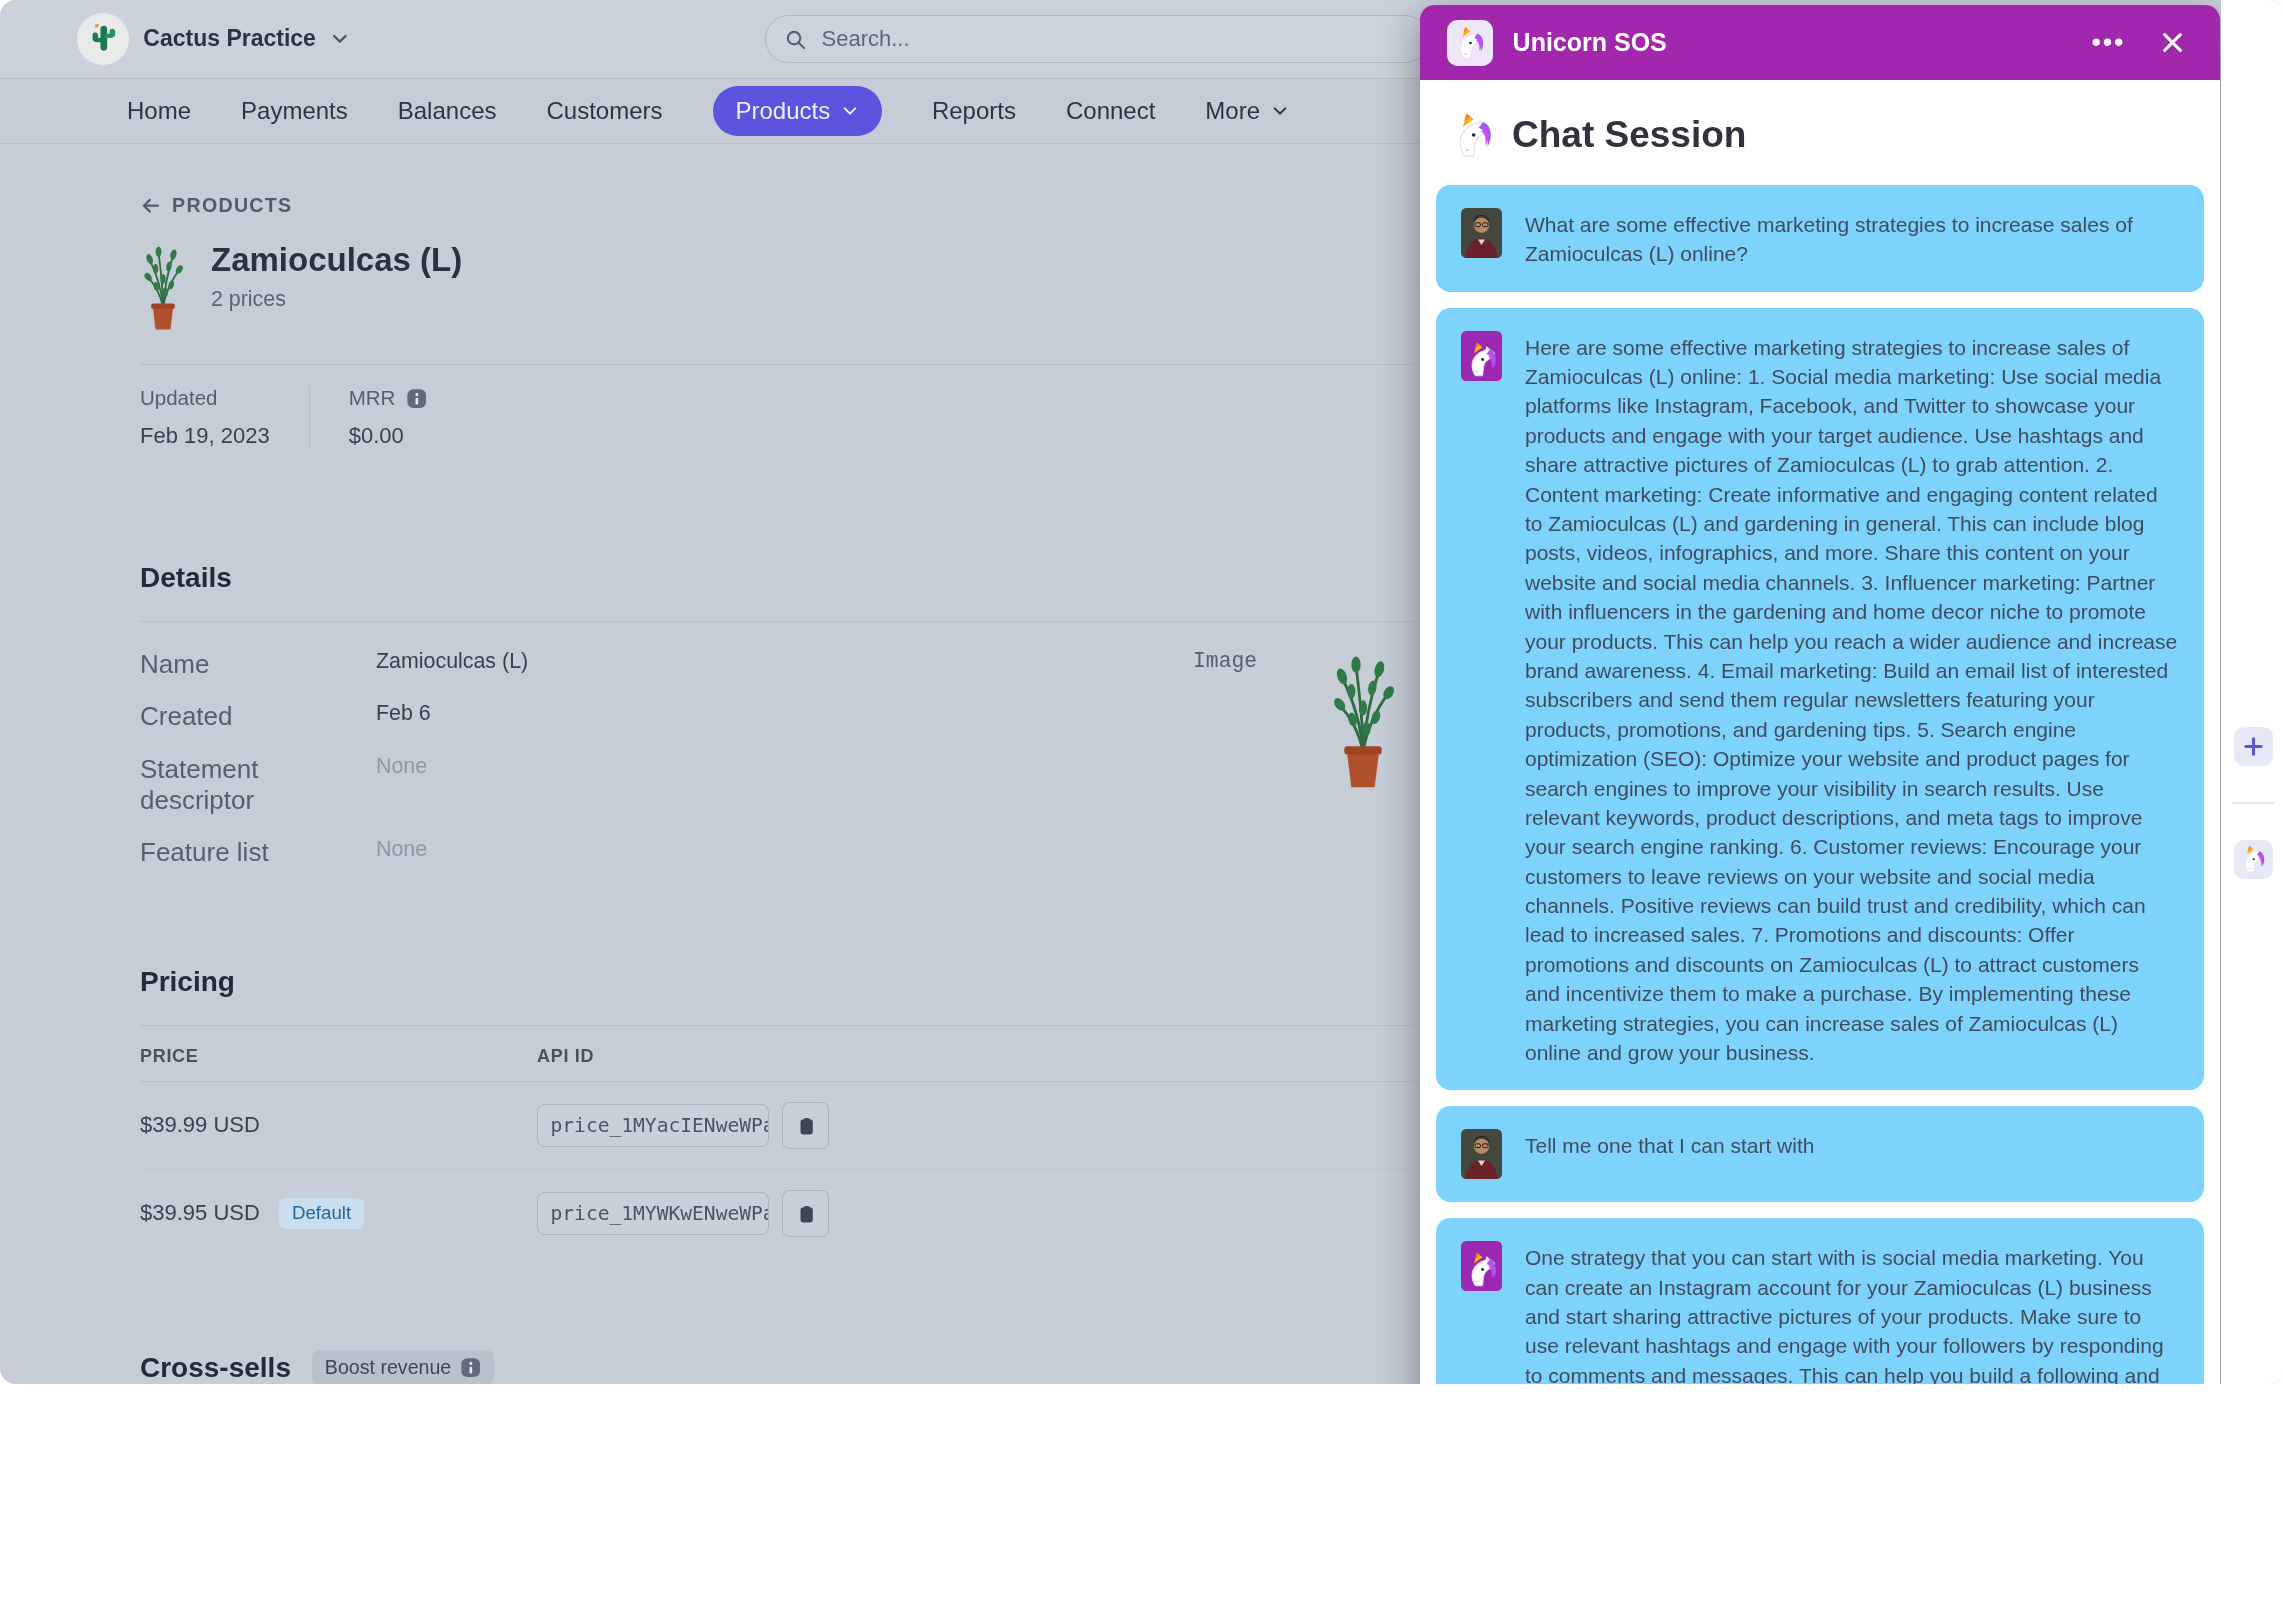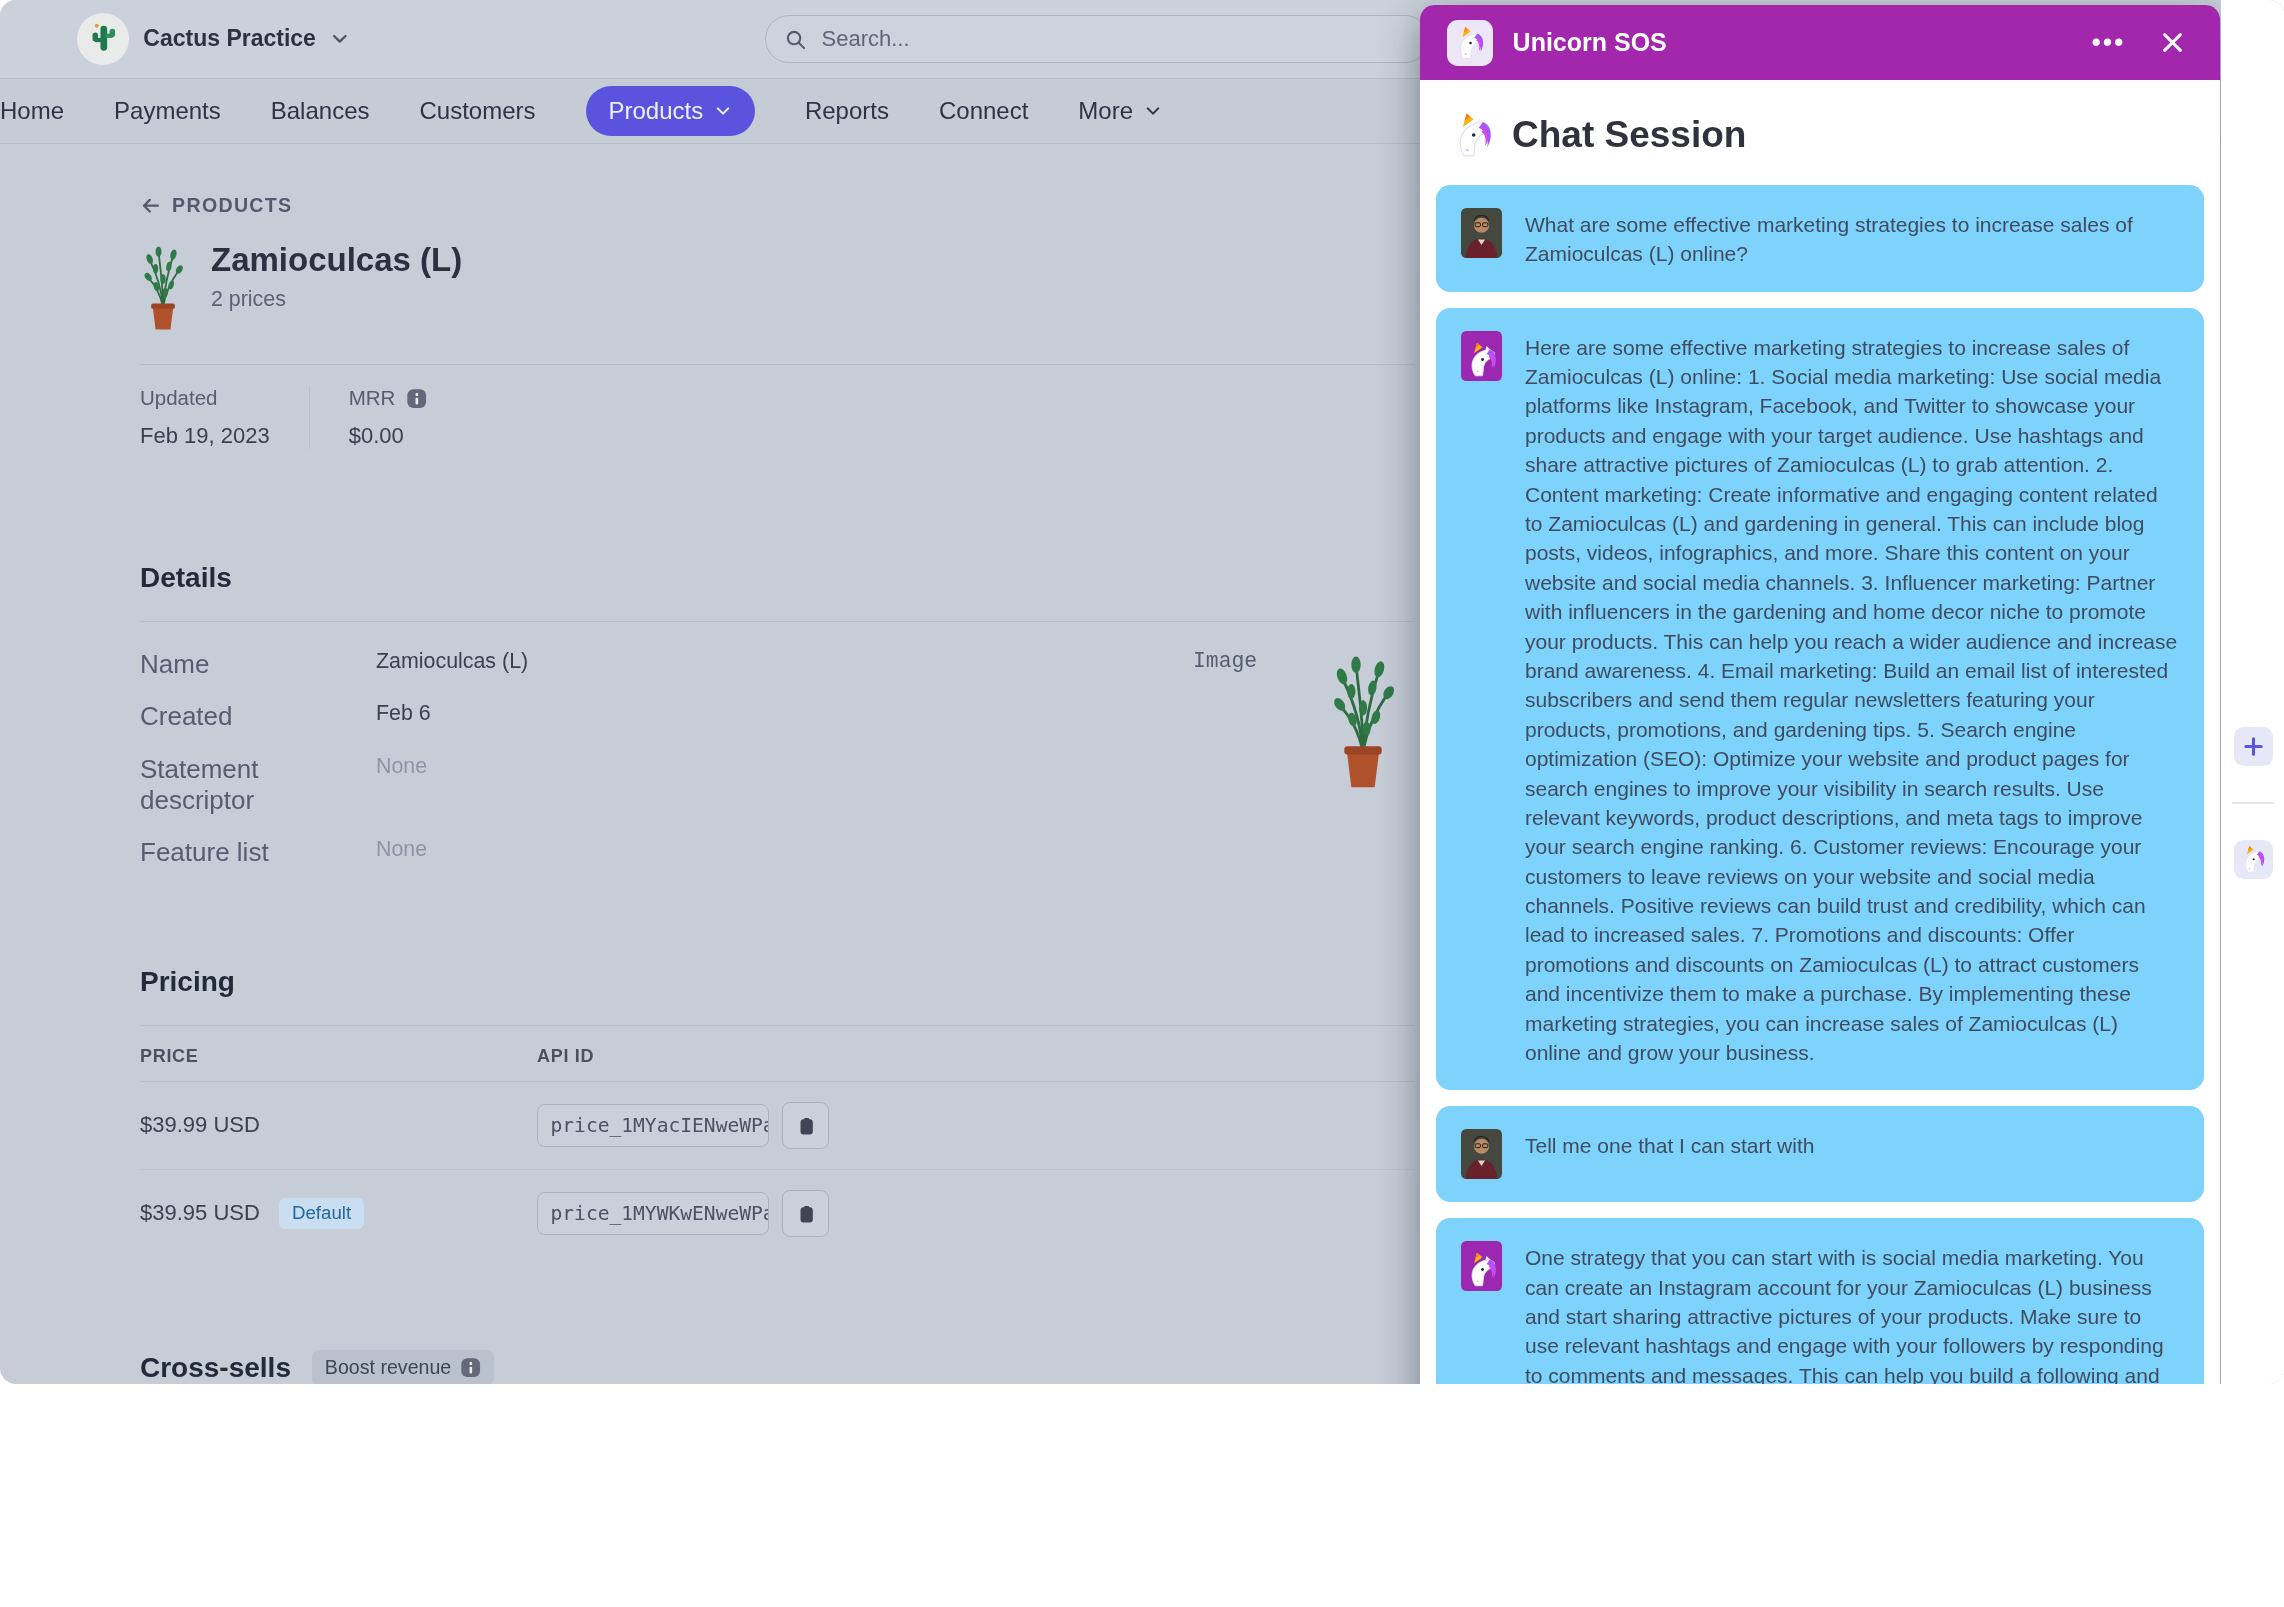--- a/index.html
+++ b/index.html
@@ -17,21 +17,21 @@
   .logo-circle svg{width:39px;height:39px;}
   .org-name{font-size:23px;font-weight:bold;color:#2b3341;}
   .chev{display:inline-flex;width:19.6px;height:19.6px;color:#4e5666;}
   .chev svg{width:100%;height:100%;}
   .search-pill{position:absolute;left:765px;top:15px;width:664px;height:48px;border-radius:24px;
     background:#ccd3dc;border:1.8px solid #adb6c2;display:flex;align-items:center;padding:12px 18px;box-sizing:border-box;gap:12.5px;}
   .search-pill .sicon{width:23px;height:23px;color:#545d6f;flex:none;}
   .search-pill input{border:none;outline:none;background:transparent;font-size:22px;color:#3c4454;width:100%;font-family:inherit;}
   .search-pill input::placeholder{color:#5d6678;}
 
-  .navbar{height:64px;background:#c5ccd6;border-bottom:1.8px solid #b6bec9;display:flex;align-items:center;gap:50px;}
+  .navbar{height:64px;background:#c5ccd6;border-bottom:1.8px solid #b6bec9;display:flex;align-items:center;gap:50px;padding-left:127px;}
   .nav-item{font-size:24px;color:#2d3545;display:flex;align-items:center;gap:10.7px;cursor:pointer;white-space:nowrap;}
   .nav-item.active{background:#5a53dd;color:#f0effc;height:50px;padding:0 23px;border-radius:25px;}
   .nav-item .chev{width:18px;height:18px;color:inherit;}
 
   .content{padding:0 0 0 140px;position:relative;width:1274px;box-sizing:content-box;}
   .breadcrumb{margin-top:50px;display:flex;align-items:center;gap:10.7px;color:#525b6d;font-size:19.6px;font-weight:bold;letter-spacing:1.3px;cursor:pointer;}
   .breadcrumb .aicon{width:21.4px;height:21.4px;color:#525b6d;}
   .product-head{margin-top:25px;display:flex;align-items:flex-start;gap:25px;}
   .thumb-plant svg{width:46px;height:89px;}
   .p-title{font-size:33px;font-weight:bold;color:#2a3140;line-height:1.1;}

